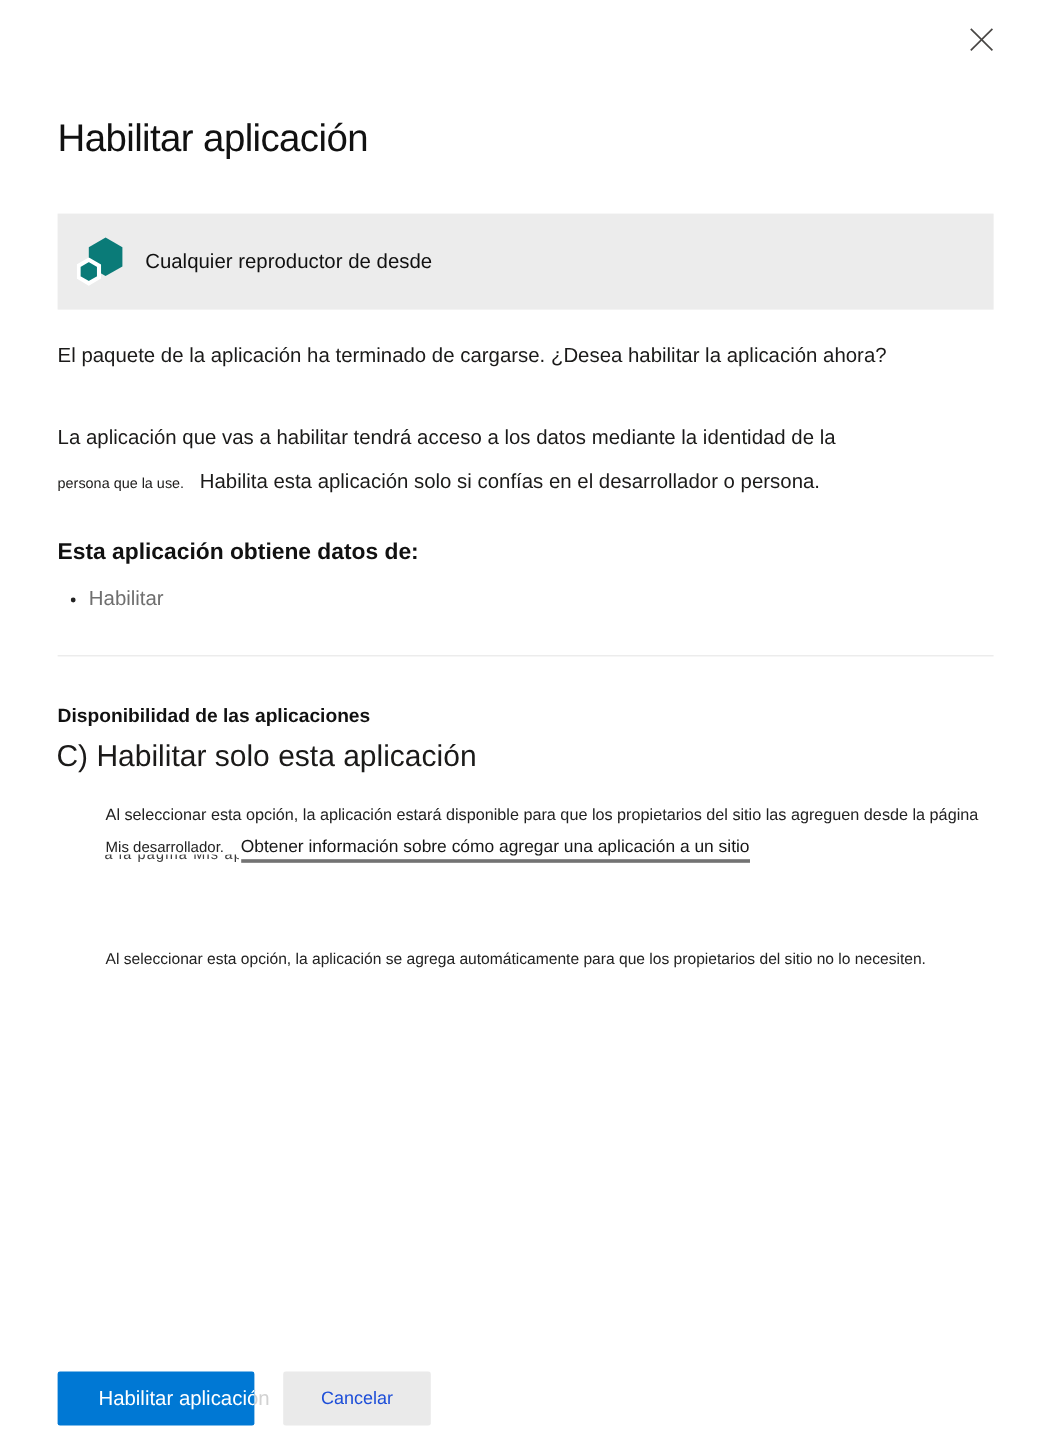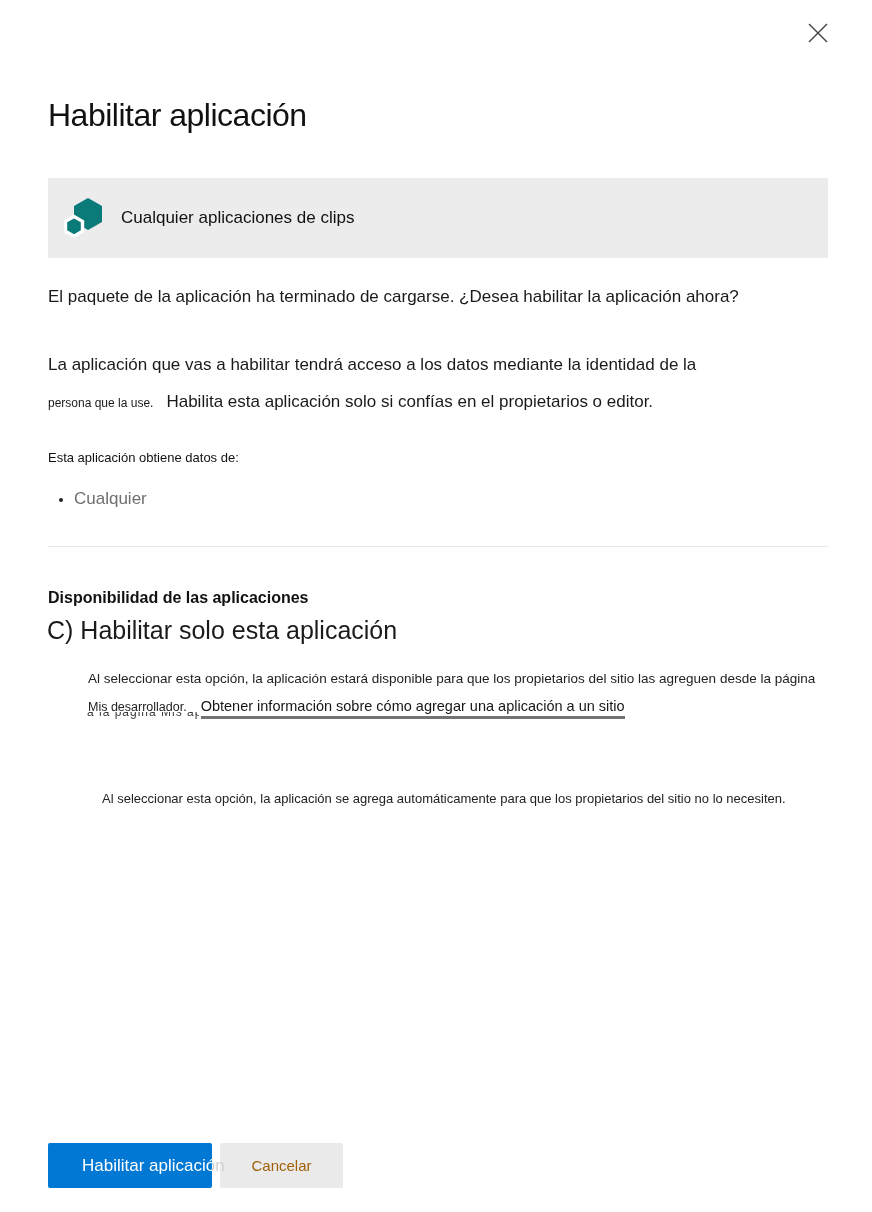--- a/index.html
+++ b/index.html
@@ -65,21 +65,21 @@
 
   
   .para { position: absolute; left: 48px; font-size: 17px; color: #1b1a19; white-space: nowrap; }
   .p-intro { top: 287px; }
   .p-identity-1 { top: 355px; }
   .p-identity-2 { top: 392px; display: flex; align-items: baseline; }
   .small-inline { font-size: 12px; color: #1b1a19; margin-right: 13px; white-space: nowrap; }
 
   .sources-heading {
     position: absolute; left: 48px; top: 450px;
-    font-size: 13px; font-weight: 400; color: #111111; white-space: nowrap;
+    font-size: 19px; font-weight: 700; color: #111111; white-space: nowrap;
   }
   .sources-list {
     position: absolute; left: 58px; top: 486px;
     list-style: disc; padding-left: 16px;
   }
   .sources-list li {
     font-size: 17px; color: #6f6f6f; line-height: 26px; white-space: nowrap;
   }
   .sources-list li::marker { color: #222222; font-size: 14px; }
 
@@ -128,21 +128,21 @@
     width: 24px; height: 24px; border-radius: 50%;
     border: 2px solid #0078d4; background: #ffffff;
     display: flex; align-items: center; justify-content: center;
     flex: 0 0 auto; cursor: pointer;
   }
   .radio-dot { width: 13px; height: 13px; border-radius: 50%; background: #0078d4; }
   .radio-label {
     margin-left: 16px; font-size: 16.5px; color: #1b1a19; white-space: nowrap;
   }
   .option2-desc {
-    position: absolute; left: 102px; top: 791px;
+    position: absolute; left: 88px; top: 791px;
     font-size: 13px; color: #222222; white-space: nowrap;
   }
 
   
   .footer {
     position: absolute; left: 48px; top: 1143px;
     display: flex; align-items: flex-start;
   }
   .primary-wrap { position: relative; }
   .ghost-overflow {
@@ -153,23 +153,23 @@
   .btn-primary {
     position: relative; z-index: 2;
     width: 164px; height: 45px; overflow: hidden;
     background: #0078d4; border: none; border-radius: 2px;
     color: #ffffff; font-size: 17px; text-align: left;
     padding-left: 34px; white-space: nowrap;
     font-family: "Liberation Sans", sans-serif;
     cursor: pointer;
   }
   .btn-cancel {
-    margin-left: 8px; width: 123px; height: 45px;
+    margin-left: 24px; width: 123px; height: 45px;
     background: #eaeaea; border: none; border-radius: 2px;
-    color: #a16207; font-size: 15px; 
+    color: #1d4ed8; font-size: 15px; 
     font-family: "Liberation Sans", sans-serif;
     cursor: pointer;
   }
 </style>
 </head>
 <body>
 
 <div class="canvas">
 
   <button class="close-btn" aria-label="close">
@@ -183,34 +183,34 @@
 
   <h1 class="dialog-title">Habilitar aplicación</h1>
 
   <div class="app-banner">
     <span class="app-icon">
       <svg width="40" height="46" viewBox="0 0 40 46">
         <polygon points="24,3 38,11 38,27 24,35 10,27 10,11" fill="#0a7b78"></polygon>
         <polygon points="10,21.5 18.5,26.4 18.5,36.2 10,41.1 1.5,36.2 1.5,26.4" fill="#0a7b78" stroke="#ffffff" stroke-width="3.4"></polygon>
       </svg>
     </span>
-    <span class="app-name">Cualquier aplicaciones de clips</span>
+    <span class="app-name">Cualquier reproductor de desde</span>
   </div>
 
   <p class="para p-intro">El paquete de la aplicación ha terminado de cargarse. ¿Desea habilitar la aplicación ahora?</p>
 
   <p class="para p-identity-1">La aplicación que vas a habilitar tendrá acceso a los datos mediante la identidad de la</p>
   <div class="para p-identity-2">
     <span class="small-inline">persona que la use.</span>
-    <span>Habilita esta aplicación solo si confías en el propietarios o editor.</span>
+    <span>Habilita esta aplicación solo si confías en el desarrollador o persona.</span>
   </div>
 
   <h2 class="sources-heading">Esta aplicación obtiene datos de:</h2>
   <ul class="sources-list">
-    <li>Cualquier</li>
+    <li>Habilitar</li>
   </ul>
 
   <div class="divider"></div>
 
   <h3 class="availability-heading">Disponibilidad de las aplicaciones</h3>
 
   <div class="option1-label">C) Habilitar solo esta aplicación</div>
   <p class="option1-desc">Al seleccionar esta opción, la aplicación estará disponible para que los propietarios del sitio las agreguen desde la página</p>
   <div class="option1-desc2">
     <span class="myapps-prefix">Mis desarrollador.</span>

